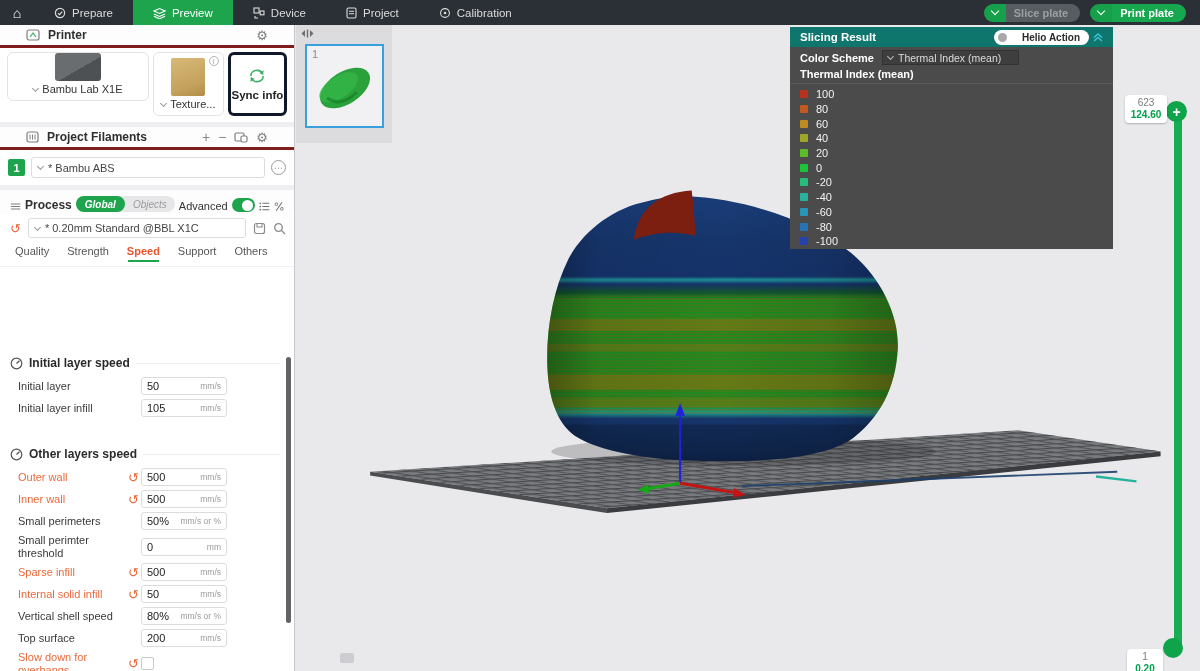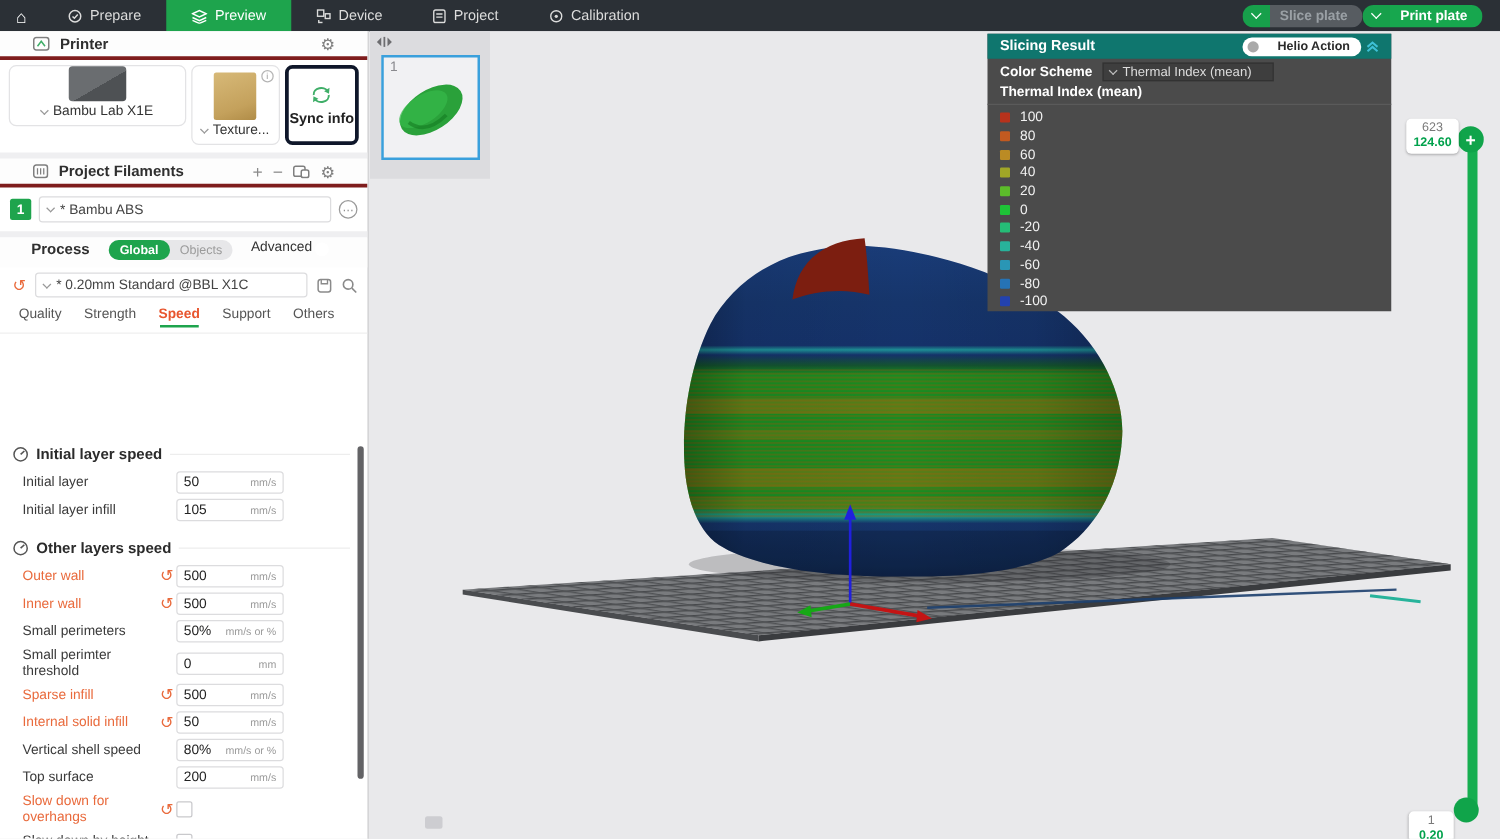--- a/index.html
+++ b/index.html
@@ -4,21 +4,21 @@
 <style>
   * { margin:0; padding:0; box-sizing:border-box; }
   html,body { width:1200px; height:671px; overflow:hidden; font-family:"Liberation Sans", sans-serif; background:#e9e9eb; }
 
   
   .topbar { position:absolute; left:0; top:0; width:1200px; height:25px; background:#2b3036; display:flex; align-items:center; color:#e8e8e8; font-size:11.5px; }
   .home-btn { width:34px; height:25px; display:flex; align-items:center; justify-content:center; font-size:14px; color:#fff; }
   .tab { height:25px; display:flex; align-items:center; gap:6px; padding:0 20px; cursor:pointer; color:#dcdcdc; }
   .tab.active { background:#1ea44d; color:#fff; }
   .tab svg { display:block; }
-  .topbar-right { margin-left:auto; display:flex; align-items:center; margin-right:14px; }
+  .topbar-right { margin-left:auto; display:flex; gap:10px; align-items:center; margin-right:14px; }
   .pillbtn { height:18px; border-radius:10px; display:flex; align-items:center; overflow:hidden; font-size:11px; font-weight:bold; }
   .pillbtn .chev-seg { width:22px; height:18px; background:#17a04b; display:flex; align-items:center; justify-content:center; }
   .pillbtn .lbl-seg { padding:0 12px 0 8px; height:18px; display:flex; align-items:center; }
   .pillbtn.disabled .lbl-seg { background:#575c61; color:#9aa0a5; }
   .pillbtn.primary .lbl-seg { background:#17a74e; color:#fff; }
   .chev-dn { width:6px; height:6px; border-right:1.6px solid #fff; border-bottom:1.6px solid #fff; transform:rotate(45deg); margin-top:-3px; }
 
   
   .leftpanel { position:absolute; left:0; top:25px; width:295px; height:646px; background:#fff; border-right:1px solid #c9c9cc; overflow:hidden; font-size:11px; color:#3a3a3a; }
   .sec-head { display:flex; align-items:center; gap:8px; height:23px; padding:0 26px; border-bottom:3px solid #7f1d1d; background:#fdfdfd; }
@@ -47,22 +47,22 @@
   .sel-diam { width:66px; }
   .sel-flow { width:98px; }
 
   .gapstrip { height:5px; background:#efeff1; }
 
   .fil-row { display:flex; align-items:center; gap:6px; padding:7px 8px; }
   .fil-num { width:17px; height:17px; background:#1ea44d; color:#fff; font-size:11px; font-weight:bold; display:flex; align-items:center; justify-content:center; border-radius:2px; }
   .fil-select { flex:1; height:21px; }
   .circ-more { width:15px; height:15px; border:1px solid #9a9a9a; border-radius:50%; color:#8a8a8a; font-size:9px; display:flex; align-items:center; justify-content:center; }
 
-  .proc-head { display:flex; align-items:flex-start; gap:15px; height:24px; padding:2px 10px; background:#fdfdfd; }
-  .seg-pill { display:flex; align-items:center; background:#e7e7e9; border-radius:9px; height:16px; font-size:10px; }
+  .proc-head { display:flex; align-items:flex-end; gap:4px; height:24px; padding:2px 10px; background:#fdfdfd; }
+  .seg-pill { display:flex; align-items:center; background:#e7e7e9; border-radius:9px; height:16px; font-size:10px;font-style:italic; }
   .seg-on { background:#1ea44d; color:#fff; border-radius:9px; height:16px; display:flex; align-items:center; padding:0 9px; font-weight:bold; }
   .seg-off { color:#9b9b9b; padding:0 8px; }
   .adv-label { margin-left:auto; font-size:11px; color:#333; }
   .toggle { width:27px; height:14px; background:#1ea44d; border-radius:7px; position:relative; }
   .toggle::after { content:""; position:absolute; right:1.5px; top:1.5px; width:11px; height:11px; background:#fff; border-radius:50%; }
 
   .preset-row { display:flex; align-items:center; gap:7px; padding:4px 8px 7px 10px; }
   .undo-char { color:#e96a3c; font-size:13px; line-height:1; }
   .preset-select { flex:1; height:20px; font-size:11px; }
 
@@ -318,21 +318,21 @@
     </div>
     <div class="srow">
       <span class="slabel">Initial layer infill</span>
         <span class="undo-slot"></span>
       <div class="sinput">
           <span class="val">105</span>
           <span class="unit">mm/s</span>
         </div>
     </div>
 
-    <div class="sechead2" style="margin-top:14px;">
+    <div class="sechead2" style="margin-top:30px;">
       <svg width="13" height="13" viewBox="0 0 13 13">
           <circle cx="6.5" cy="6.5" r="5.3" fill="none" stroke="#555" stroke-width="1.2"></circle>
           <path d="M6.5 6.5 L9.5 3.8" stroke="#555" stroke-width="1.3"></path>
         </svg>
       <span class="t">Other layers speed</span>
         <span class="ln"></span>
     </div>
 
     <div class="srow mod">
       <span class="slabel">Outer wall</span>

